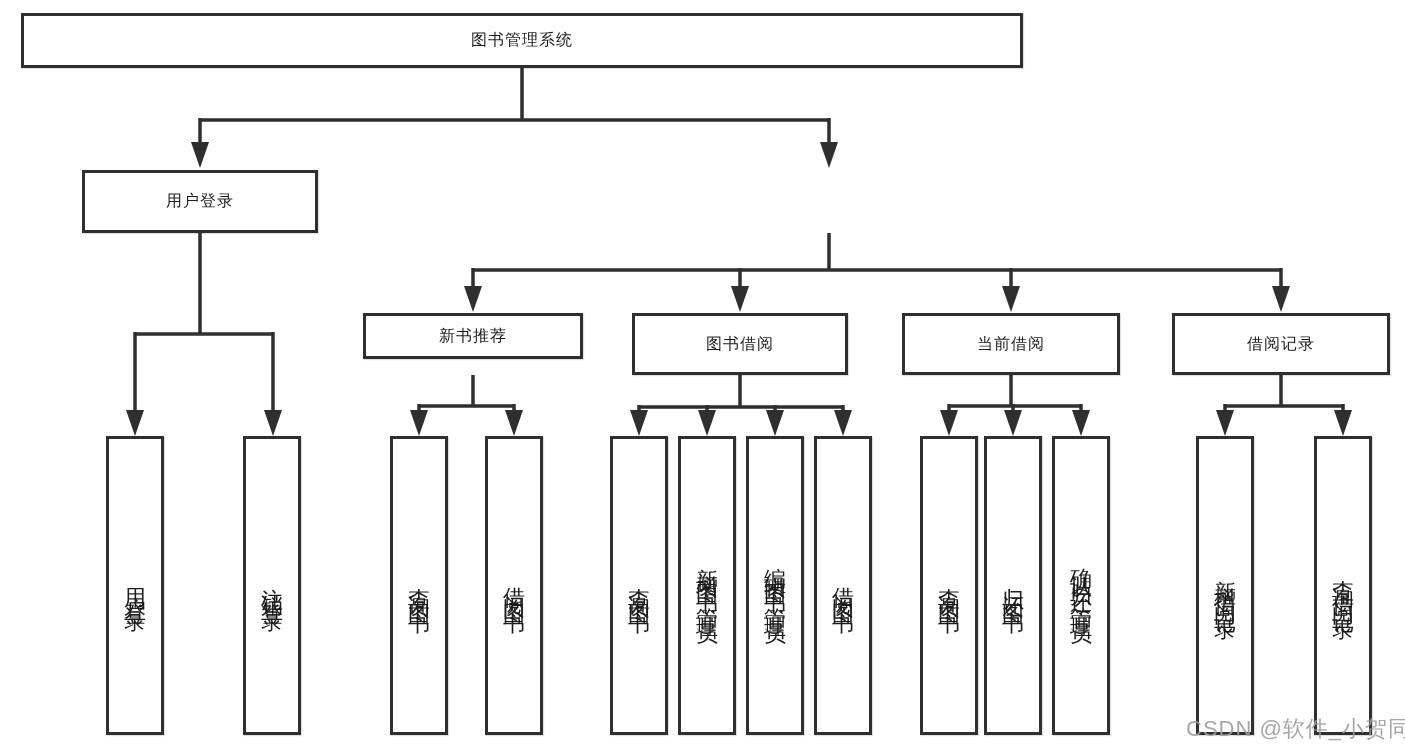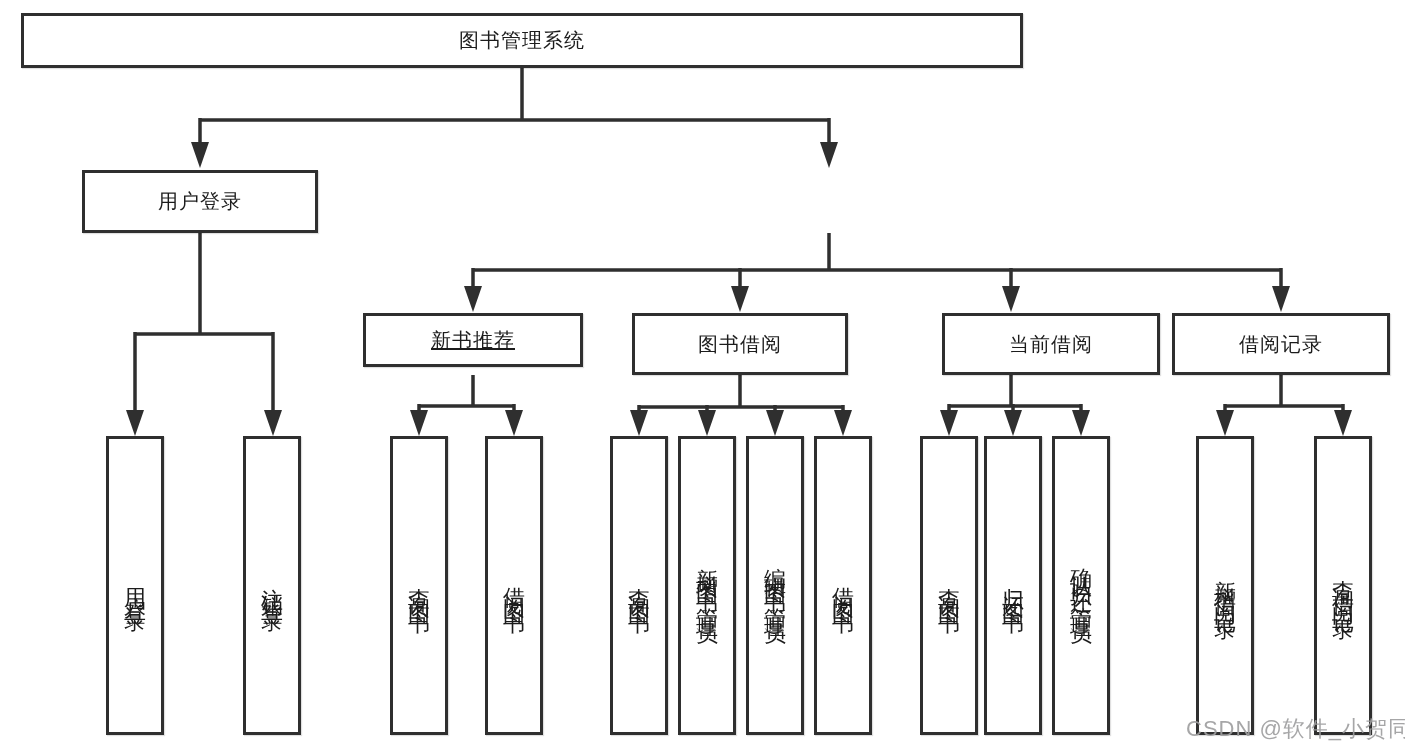--- a/index.html
+++ b/index.html
@@ -32,21 +32,21 @@
     box-sizing: border-box;
     border: 3px solid #2f2f2f;
     background: #ffffff;
     display: flex;
     align-items: center;
     justify-content: center;
     color: #1c1c1c;
     box-shadow: 1px 1px 1px rgba(0,0,0,0.12);
   }
   .node.h {
-    font-size: 20px;
+    font-size: 16px;
     letter-spacing: 1px;
     white-space: nowrap;
   }
   .node.v {
     top: 436px;
     width: 58px;
     height: 299px;
     font-size: 22px;
     line-height: 1;
     writing-mode: vertical-rl;
@@ -109,23 +109,23 @@
       <path d="M1281 375 V406 M1225 406 H1343 M1225 404 V414 M1343 404 V414"></path>
       <polygon points="1216,410 1234,410 1225,436"></polygon>
       <polygon points="1334,410 1352,410 1343,436"></polygon>
     </g>
   </svg>
 
   <div class="node h" style="left:21px; top:13px; width:1002px; height:55px;">图书管理系统</div>
 
   <div class="node h" style="left:82px; top:170px; width:236px; height:63px;">用户登录</div>
 
-  <div class="node h" style="left:363px; top:313px; width:220px; height:54px;text-decoration:underline;">新书推荐</div>
+  <div class="node h" style="left:363px; top:313px; width:220px; height:46px;">新书推荐</div>
   <div class="node h" style="left:632px; top:313px; width:216px; height:62px;">图书借阅</div>
-  <div class="node h" style="left:902px; top:313px; width:218px; height:62px;margin-left:40px;">当前借阅</div>
+  <div class="node h" style="left:902px; top:313px; width:218px; height:62px;">当前借阅</div>
   <div class="node h" style="left:1172px; top:313px; width:218px; height:62px;">借阅记录</div>
 
   <div class="node v" style="left:106px;">用户登录</div>
   <div class="node v" style="left:243px;">注销登录</div>
 
   <div class="node v" style="left:390px;">查询图书</div>
   <div class="node v" style="left:485px;">借阅图书</div>
 
   <div class="node v" style="left:610px;">查询图书</div>
   <div class="node v" style="left:678px;">新增图书（管理员）</div>

